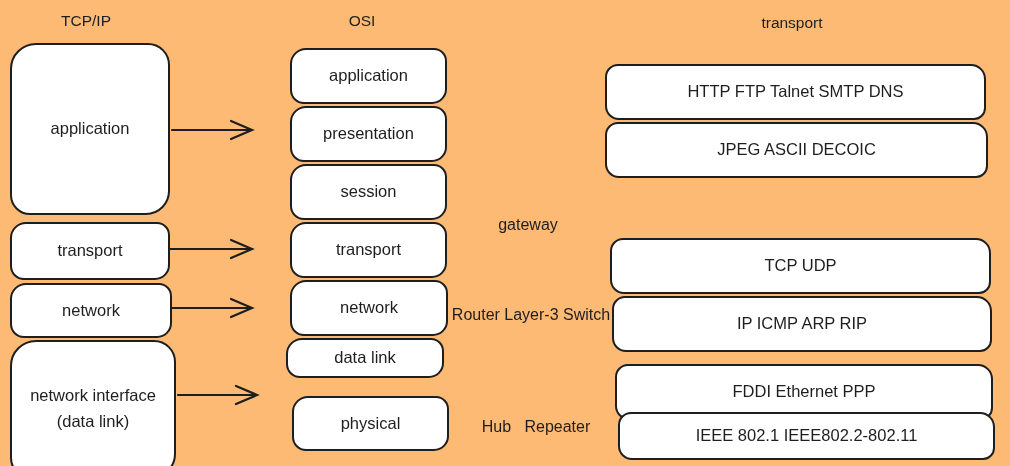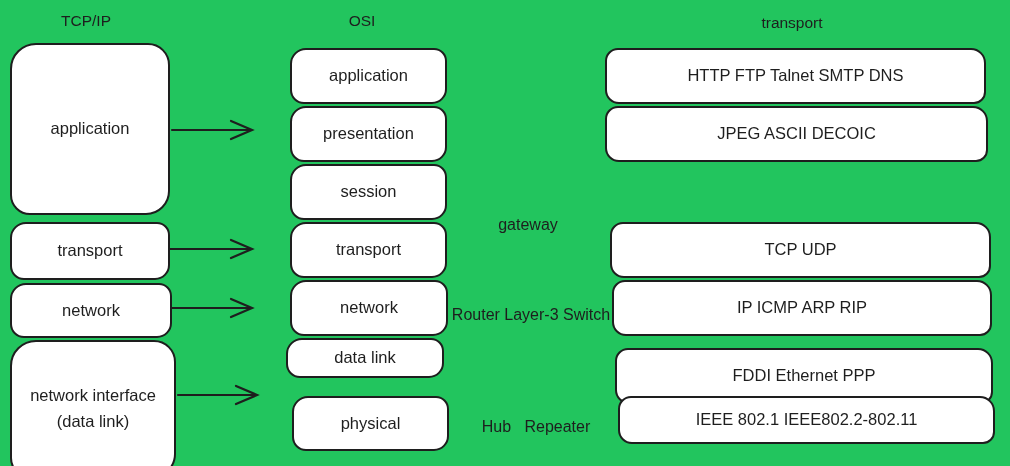--- a/index.html
+++ b/index.html
@@ -5,21 +5,21 @@
   html, body {
     margin: 0;
     padding: 0;
     background: #ffffff;
     font-family: "Liberation Sans", sans-serif;
   }
   .canvas {
     position: relative;
     width: 1010px;
     height: 466px;
-    background: #22c55e;
+    background: #fdba74;
     overflow: hidden;
     color: #1e1e1e;
   }
   .col-title {
     position: absolute;
     font-size: 15.5px;
     color: #1e1e1e;
     text-align: center;
     transform: translateX(-50%);
     white-space: nowrap;
@@ -34,21 +34,21 @@
     justify-content: center;
     text-align: center;
     font-size: 16.5px;
     line-height: 1.55;
     color: #1e1e1e;
     padding: 2px 8px;
   }
   
   .r-big   { border-radius: 26px 22px 24px 20px; }
   .r-med   { border-radius: 16px 13px 15px 14px; }
-  .r-small { border-radius: 13px 15px 12px 14px; }
+  .r-small { border-radius: 13px 15px 12px 14px; margin-top: 16px; }
   .device-label {
     position: absolute;
     font-size: 16px;
     color: #1e1e1e;
     text-align: center;
     transform: translateX(-50%);
     white-space: pre;
   }
   .arrow-layer {
     position: absolute;

